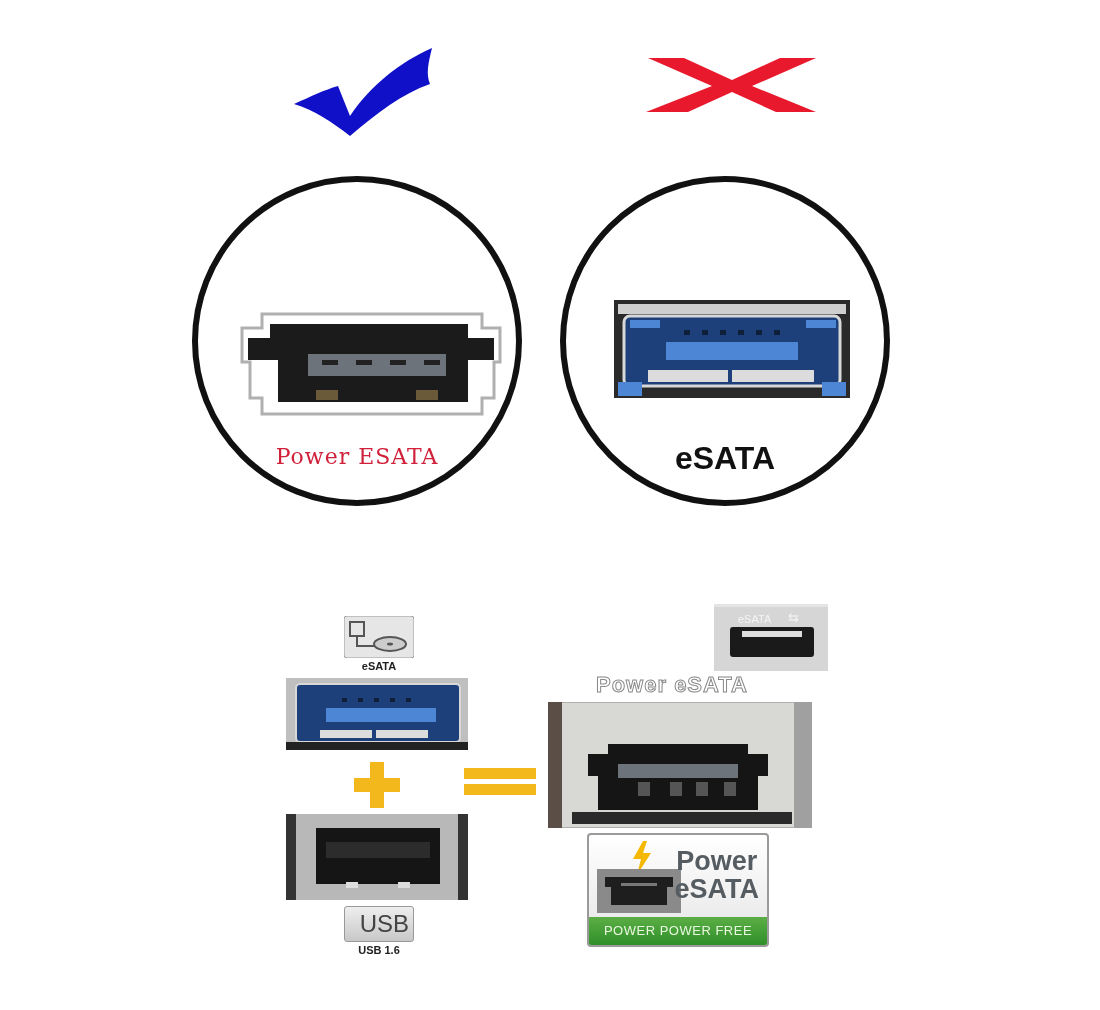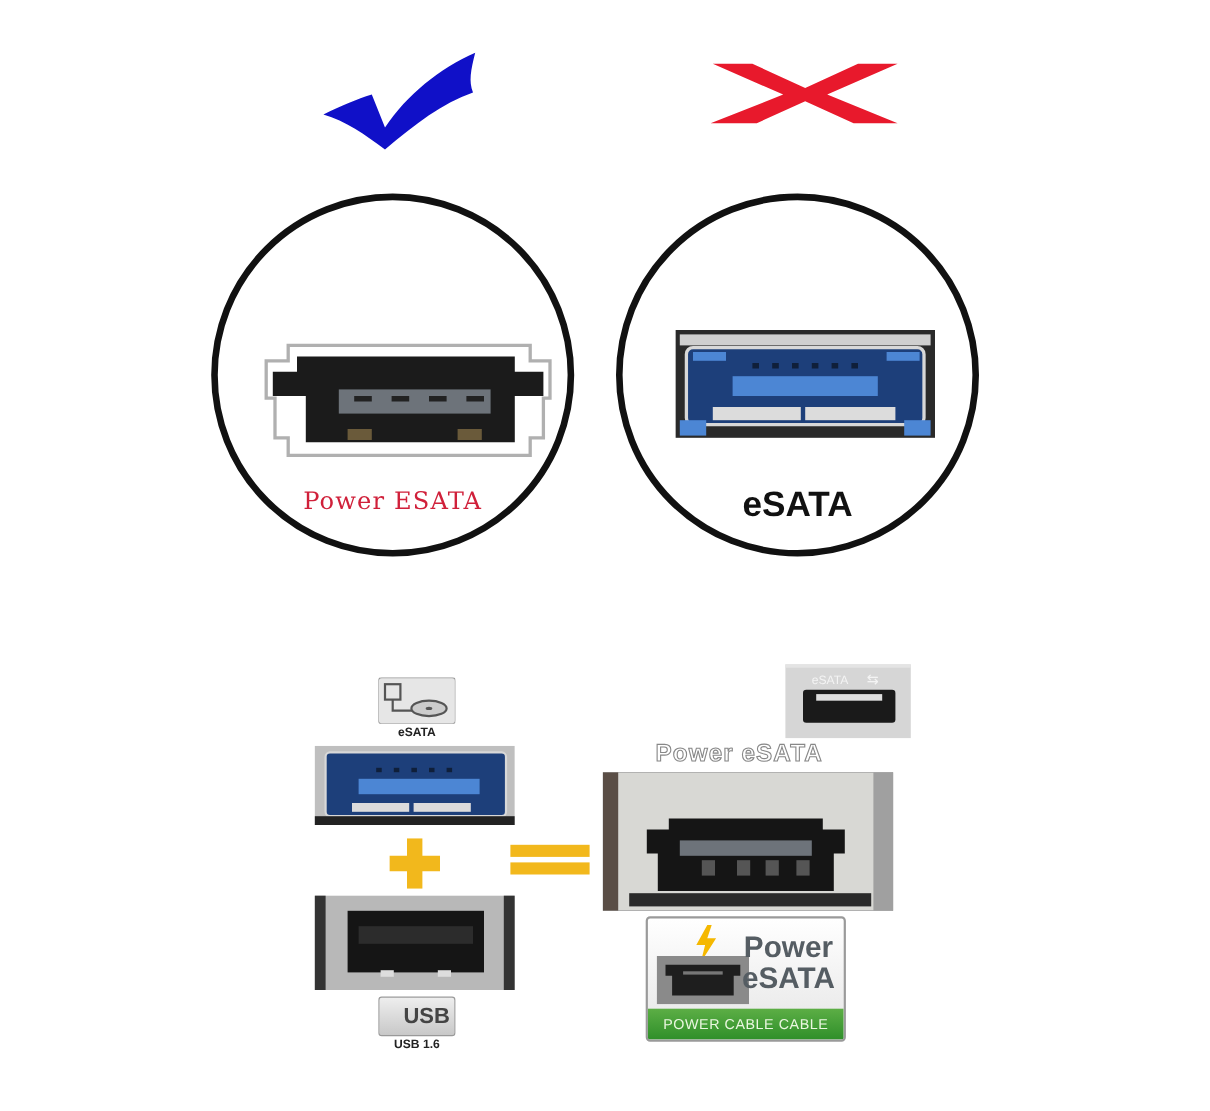--- a/index.html
+++ b/index.html
@@ -140,21 +140,21 @@
     <rect x="0" y="0" width="182" height="86" fill="#b8b8b8"></rect>
     <rect x="0" y="0" width="10" height="86" fill="#333"></rect>
     <rect x="172" y="0" width="10" height="86" fill="#333"></rect>
     <rect x="30" y="14" width="124" height="56" fill="#151515"></rect>
     <rect x="40" y="28" width="104" height="16" fill="#2c2c2c"></rect>
     <rect x="60" y="68" width="12" height="6" fill="#ddd"></rect>
     <rect x="112" y="68" width="12" height="6" fill="#ddd"></rect>
   </svg>
 
   <div class="abs" style="left:74px;top:302px;width:70px;height:36px;background:linear-gradient(#eee,#c8c8c8);border:1px solid #999;border-radius:3px;box-sizing:border-box;text-align:right;padding-right:4px;">
-    <span style="font-family:'Liberation Sans',sans-serif;font-weight:bold;font-size:20px;line-height:34px;color:#444;">USB</span>
+    <span style="font-family:'Liberation Sans',sans-serif;font-weight:normal;font-size:24px;line-height:34px;color:#444;">USB</span>
   </div>
   <div class="abs small-label" style="left:74px;top:340px;width:70px;">USB 1.6</div>
 
   <div class="abs" style="left:444px;top:0;width:114px;height:64px;background:#d6d6d6;border-top:3px solid #e4e4e4;">
     <span class="abs" style="left:24px;top:6px;font-size:11px;color:#f4f4f4;">eSATA</span>
     <span class="abs" style="left:74px;top:3px;font-size:13px;color:#f4f4f4;">⇆</span>
     <div class="abs dark" style="left:16px;top:20px;width:84px;height:30px;border-radius:3px;">
       <div class="abs" style="left:12px;top:4px;width:60px;height:6px;background:#ddd;"></div>
     </div>
   </div>
@@ -181,14 +181,14 @@
   </svg>
   <svg class="abs" style="left:8px;top:34px" width="84" height="44" viewBox="0 0 84 44">
     <rect x="0" y="0" width="84" height="44" fill="#8a8a8a"></rect>
     <path d="M8,8 L76,8 L76,18 L70,18 L70,36 L14,36 L14,18 L8,18 Z" fill="#1e1e1e"></path>
     <rect x="24" y="14" width="36" height="3" fill="#777"></rect>
   </svg>
   <div class="badge-title">
     <div>Power</div>
     <div>eSATA</div>
   </div>
-  <div class="badge-foot">POWER CABLE CABLE</div>
+  <div class="badge-foot">POWER POWER FREE</div>
 </div>
 
 </body></html>

